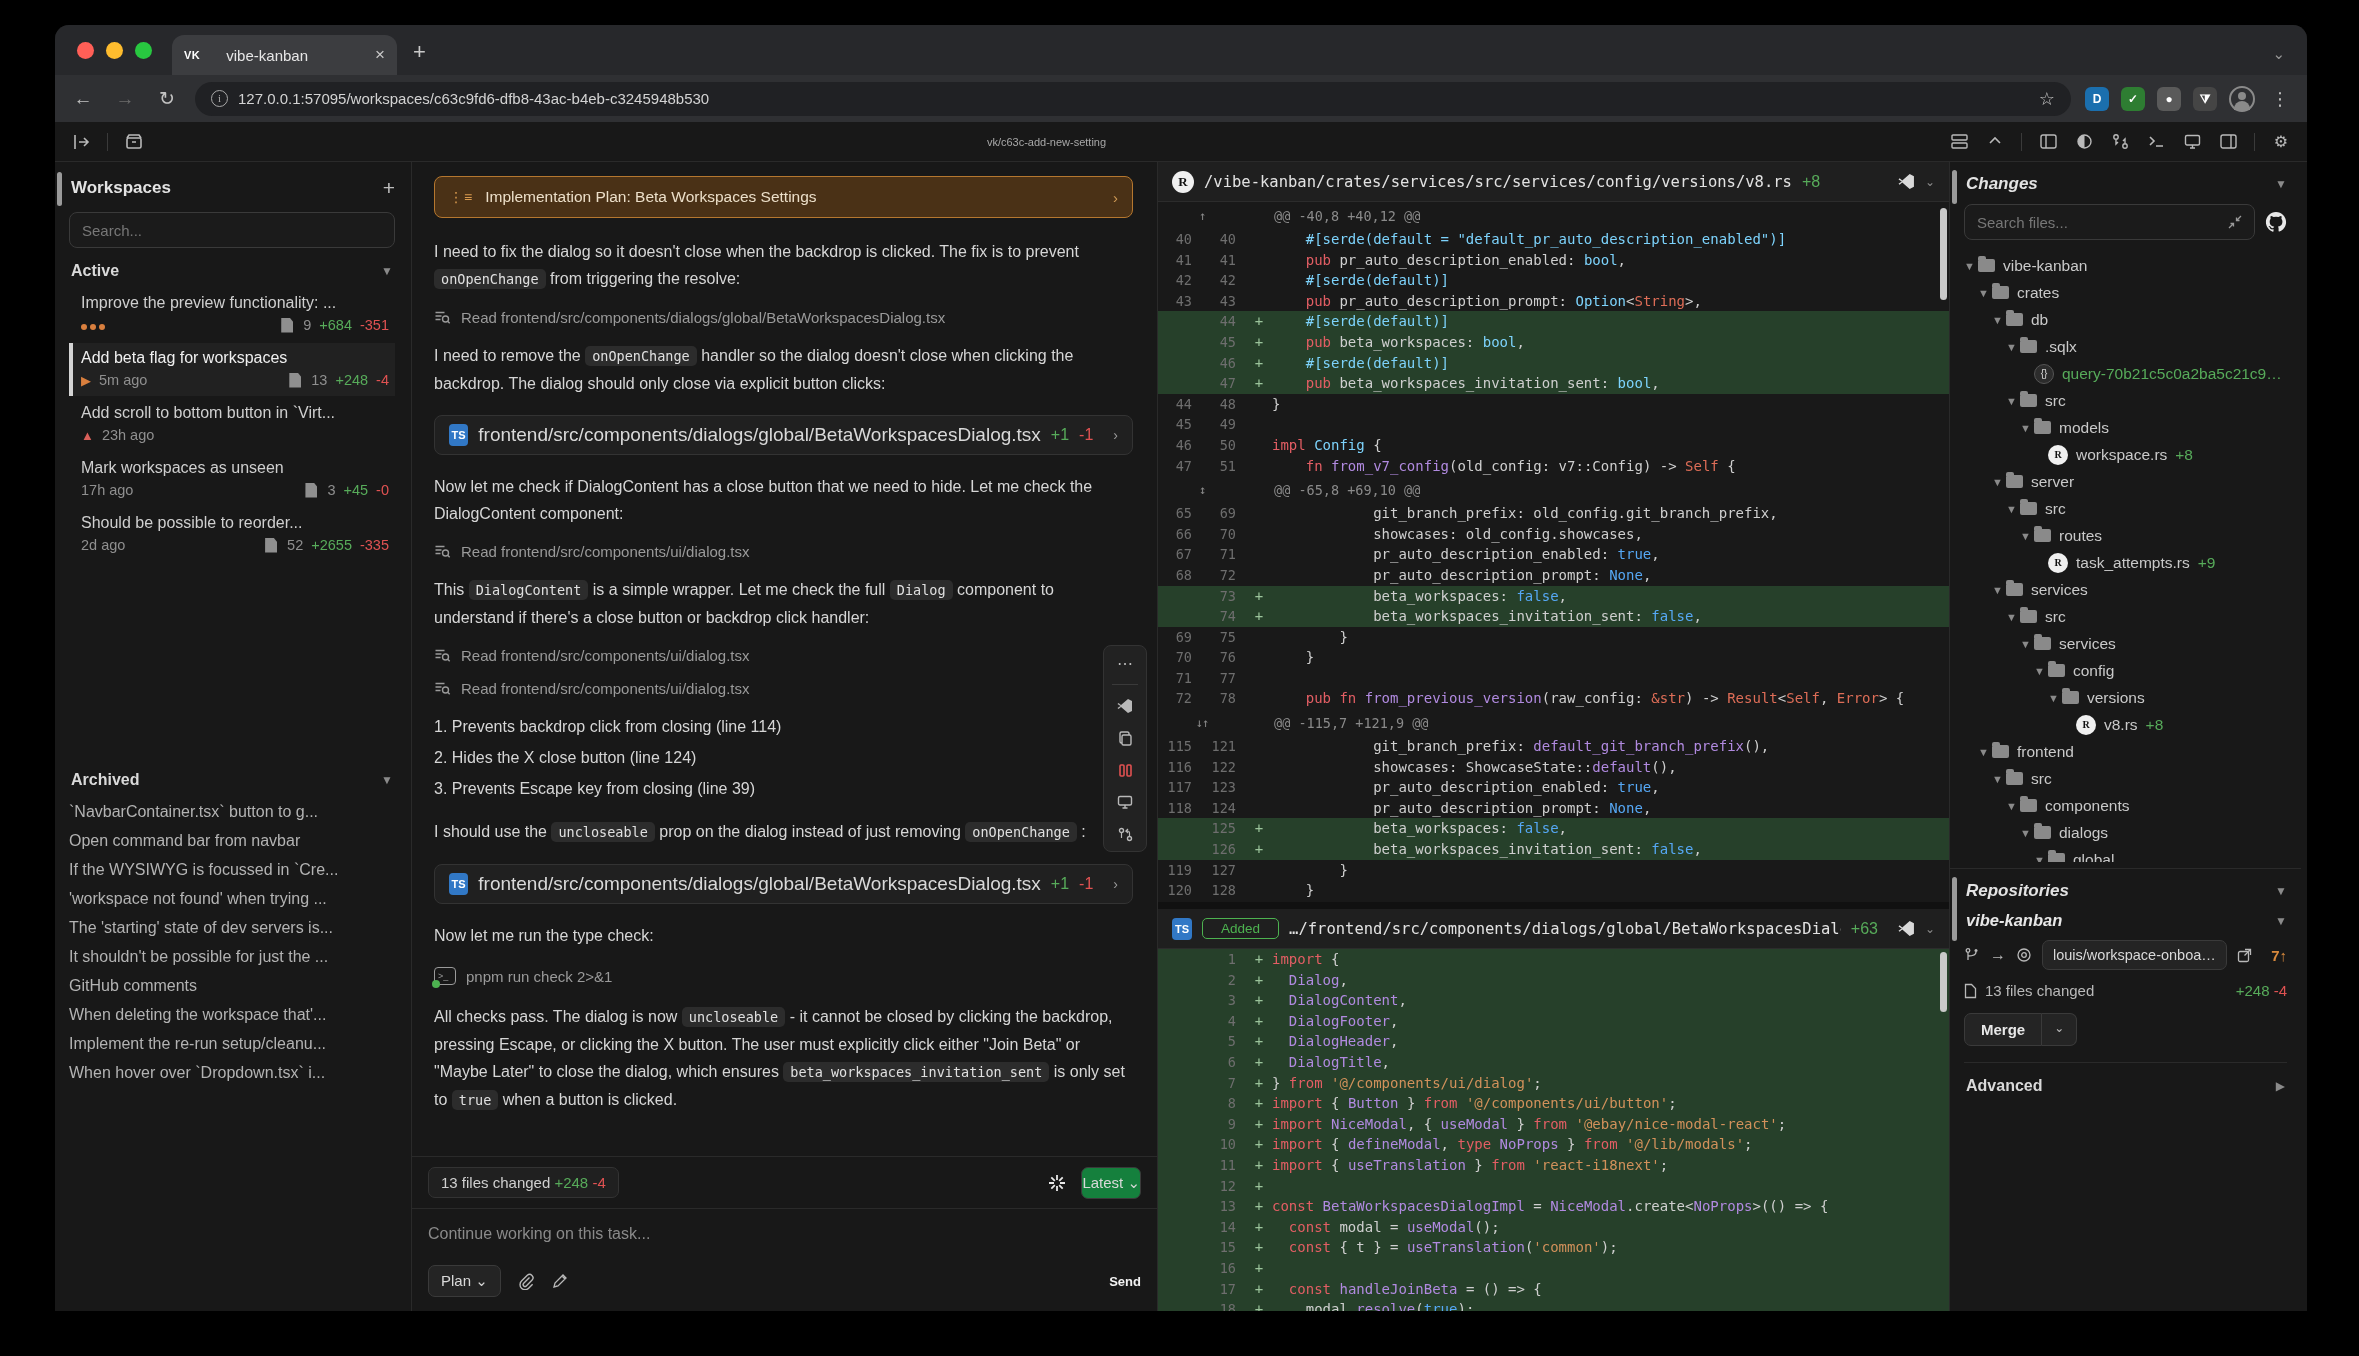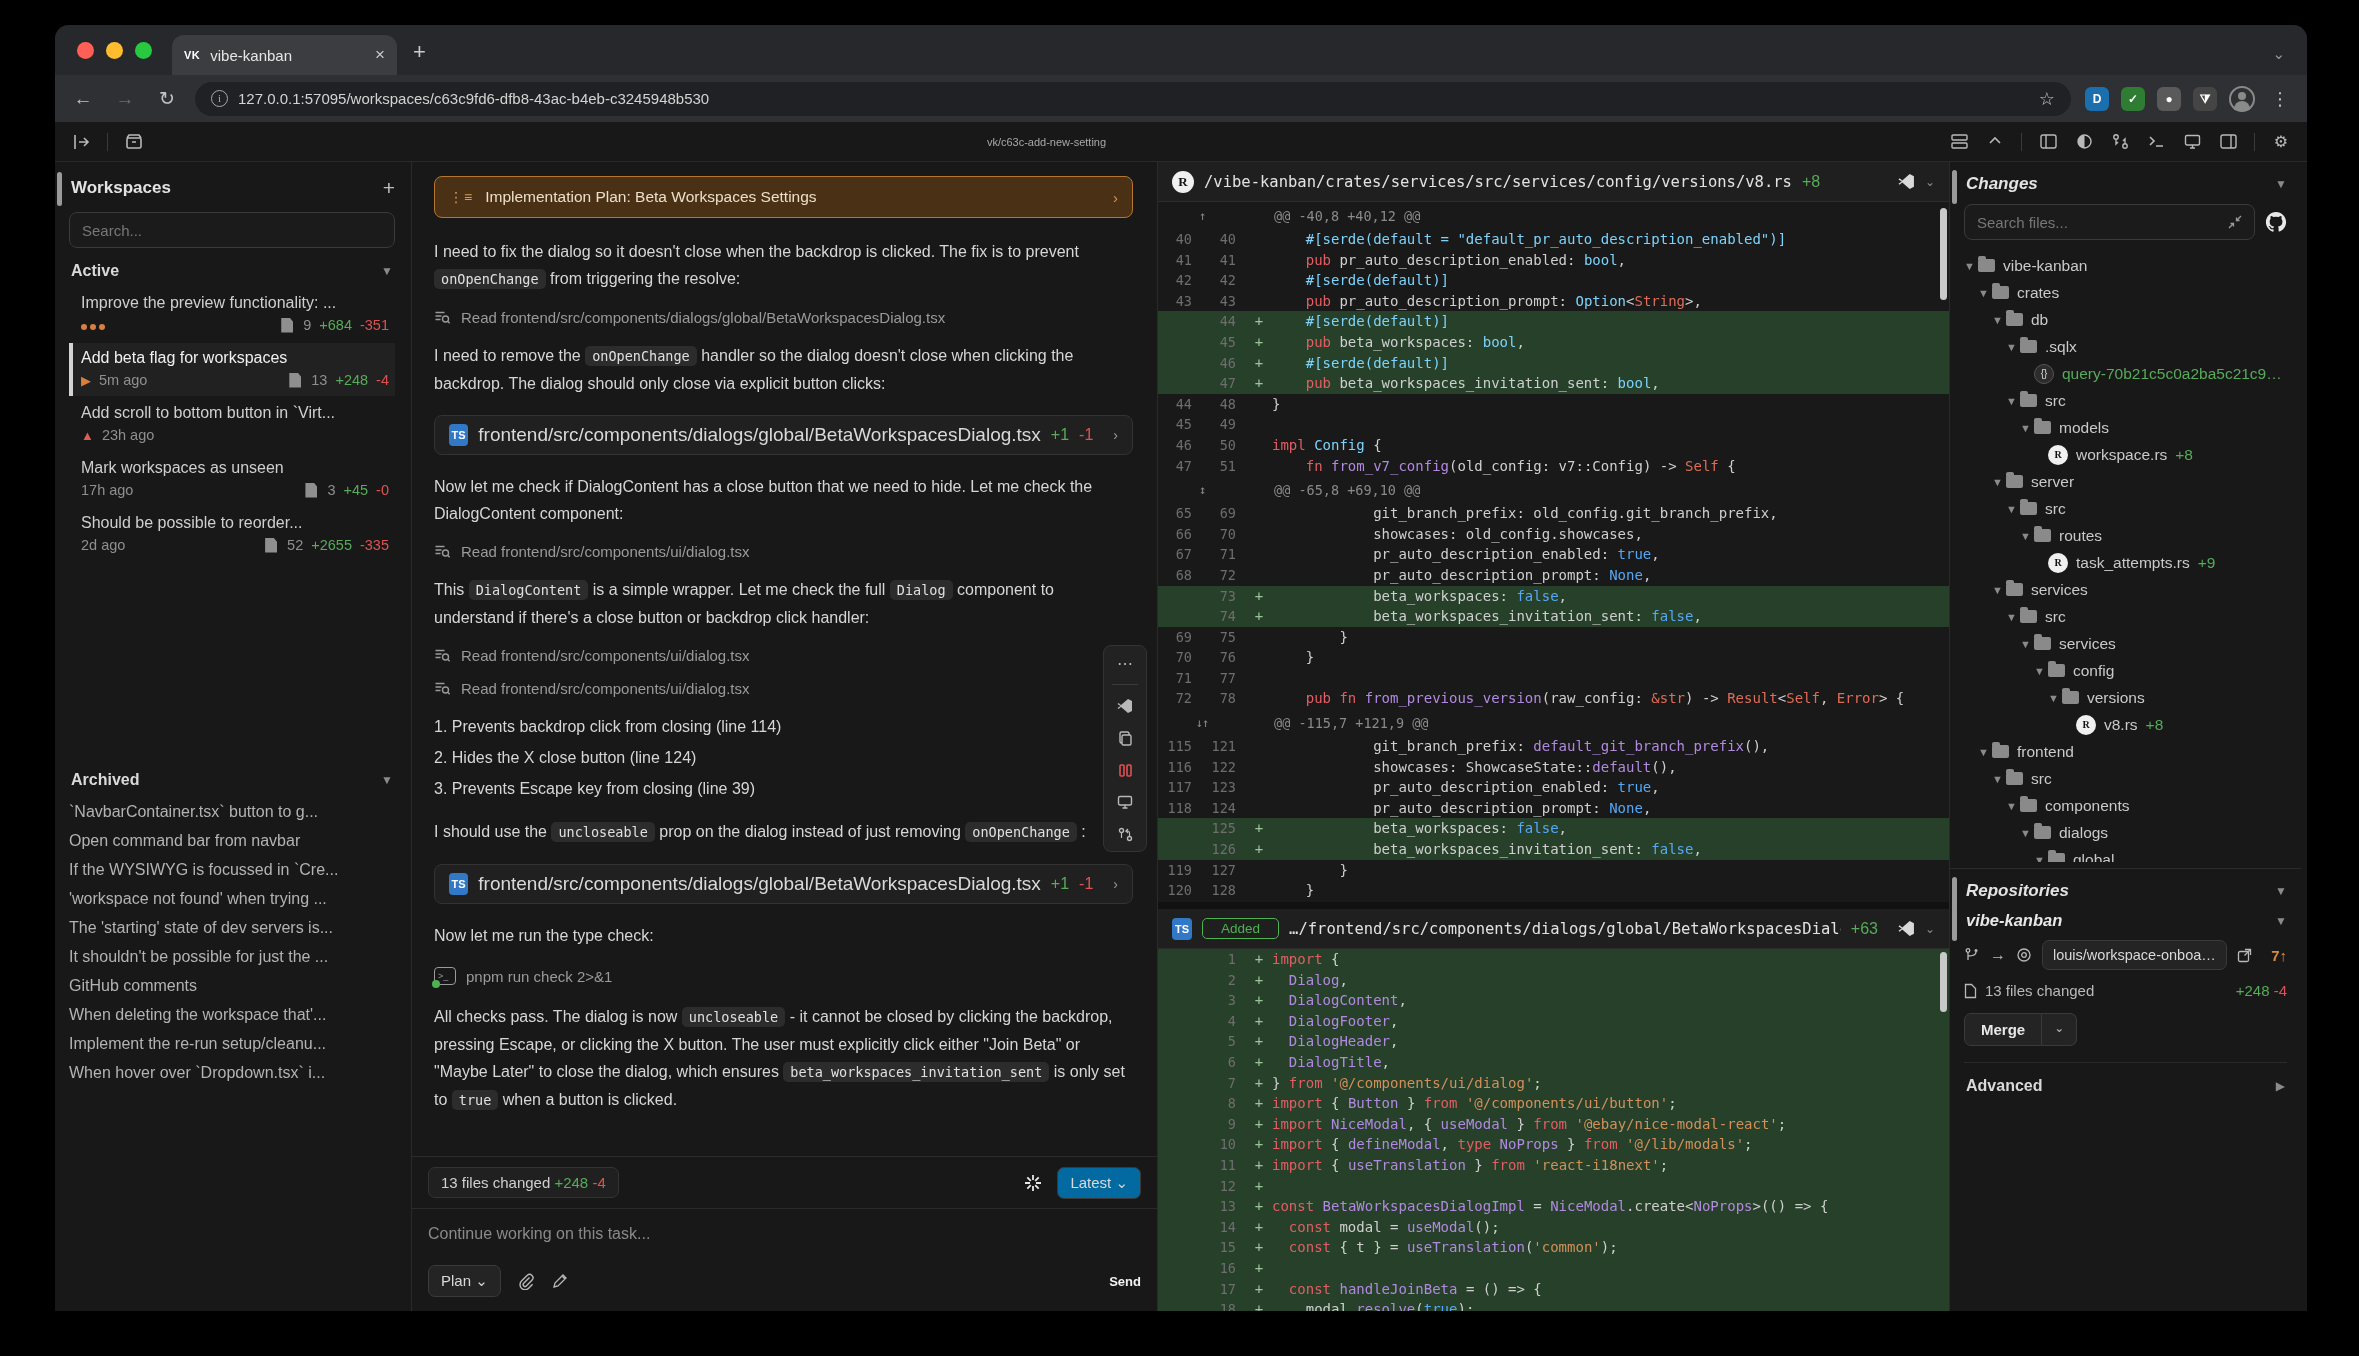--- a/index.html
+++ b/index.html
@@ -4,21 +4,21 @@
 <style>
   * { margin:0; padding:0; box-sizing:border-box; }
   html,body { background:#000; width:2359px; height:1356px; font-family:"Liberation Sans",sans-serif; overflow:hidden; }
   .stage { position:relative; width:2359px; height:1356px; background:#000; }
   .window { position:absolute; left:55px; top:25px; width:2252px; height:1286px; background:#181818; border-radius:14px 14px 0 0; overflow:hidden; }
 
   
   .tabstrip { height:50px; background:#27282b; display:flex; align-items:flex-end; }
   .traffic { display:flex; gap:12px; padding:0 20px 16px 22px; }
   .traffic i { width:17px; height:17px; border-radius:50%; display:block; }
-  .tab { width:225px; height:40px; background:#3c3d40; border-radius:12px 12px 0 0; display:flex; align-items:center; gap:10px; padding:0 12px; color:#e6e6e6; font-size:15px; }
+  .tab { width:225px; height:40px; background:#3c3d40; border-radius:12px 12px 0 0; display:flex; align-items:center; gap:26px; padding:0 12px; color:#e6e6e6; font-size:15px; }
   .favicon { font-size:11px; font-weight:bold; color:#fff; letter-spacing:.5px; }
   .tab .grow { flex:1; }
   .tclose { color:#c9c9c9; font-size:17px; }
   .newtab { color:#c9c9c9; font-size:22px; padding:0 16px 10px 16px; }
   .tabchev { margin-left:auto; color:#9a9a9a; padding:0 22px 12px; font-size:15px; }
   .urlrow { height:47px; background:#2f3033; display:flex; align-items:center; padding:0 14px; gap:14px; }
   .navic { color:#c4c4c4; font-size:19px; width:28px; text-align:center; }
   .navic.dim { color:#6d6d6d; }
   .urlpill { flex:1; height:34px; background:#202124; border-radius:17px; display:flex; align-items:center; padding:0 16px; gap:10px; color:#d3d3d3; font-size:15px; }
   .infoc { width:17px; height:17px; border:1.5px solid #a9a9a9; border-radius:50%; color:#a9a9a9; font-size:11px; line-height:15px; text-align:center; font-family:"Liberation Serif",serif; }
@@ -87,21 +87,21 @@
   .gdot:after { content:""; position:absolute; left:-3px; bottom:-4px; width:8px; height:8px; background:#4db250; border-radius:50%; }
 
   .fct { position:absolute; right:10px; top:483px; width:44px; background:#222; border:1px solid #333; border-radius:8px; display:flex; flex-direction:column; align-items:center; padding:6px 0; gap:10px; z-index:5; }
   .fct .fdivider { width:26px; height:1px; background:#3a3a3a; }
   .fct .fic { width:22px; height:22px; display:flex; align-items:center; justify-content:center; color:#b9b9b9; }
 
   .composer { border-top:1px solid #2a2a2a; }
   .fcbar { height:52px; display:flex; align-items:center; padding:0 16px; border-bottom:1px solid #2a2a2a; }
   .fchip { border:1px solid #333; background:#202020; border-radius:7px; padding:6px 12px; color:#cfcfcf; font-size:15px; }
   .fcbar .grow { flex:1; }
-  .latest { background:#0369a1; border:1px solid #3a3a3a; border-radius:7px; padding:6px 12px; color:#d9d9d9; font-size:15px; margin-left:14px; }
+  .latest { background:#15803d; border:1px solid #3a3a3a; border-radius:7px; padding:6px 0; color:#d9d9d9; font-size:15px; margin-left:14px; }
   .inputarea { padding:16px 16px 8px; color:#8a8a8a; font-size:16px; min-height:52px; }
   .btnrow { display:flex; align-items:center; gap:16px; padding:4px 16px 14px; }
   .planbtn { background:#242424; border:1px solid #3a3a3a; border-radius:7px; padding:6px 12px; color:#d9d9d9; font-size:15px; }
   .send { margin-left:auto; color:#f2f2f2; font-weight:bold; font-size:13px; }
 
   
   .dpanel { background:#191919; display:flex; flex-direction:column; overflow:hidden; }
   .dpanel.p1 { height:740px; }
   .dpanel.p2 { flex:1; }
   .dhead { height:40px; background:#1f1f1f; border-bottom:1px solid #2c2c2c; display:flex; align-items:center; gap:10px; padding:0 14px; flex:none; }

